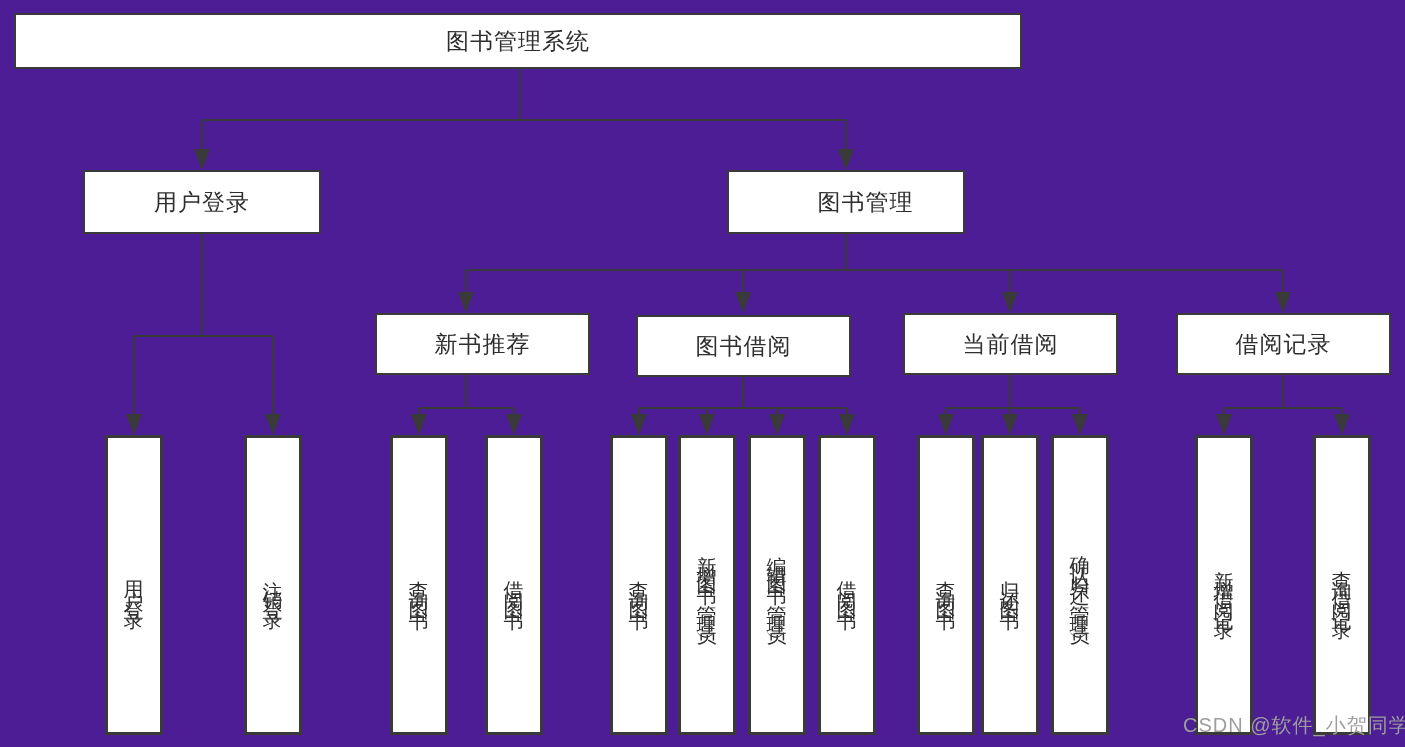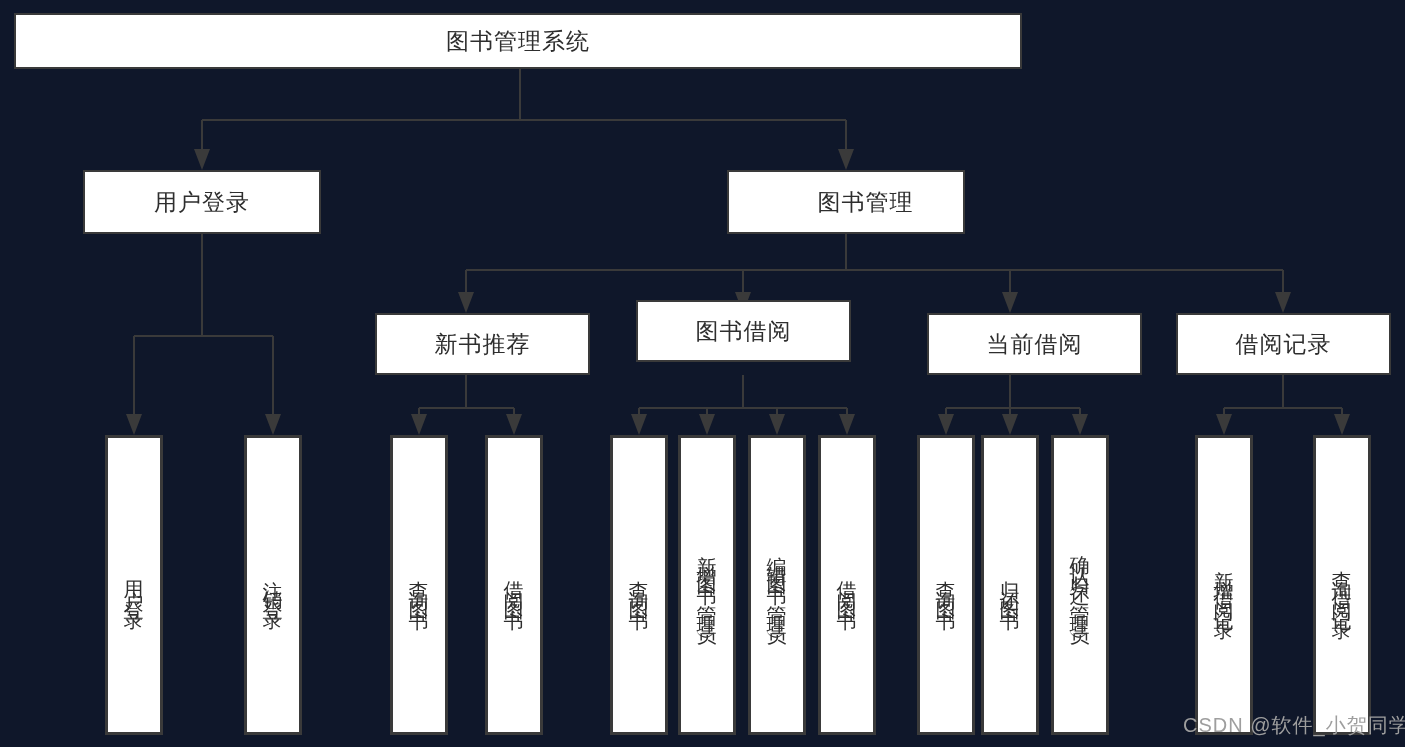--- a/index.html
+++ b/index.html
@@ -6,21 +6,21 @@
     --line: #3a3a3a;
     --border: #3a3a3a;
     --text: #2e2e2e;
     --watermark: #9e9e9e;
   }
   html, body { margin: 0; padding: 0; background: #ffffff; }
   .canvas {
     position: relative;
     width: 1405px;
     height: 747px;
-    background: #0f172a;
+    background: #4c1d95;
     font-family: "Liberation Sans", sans-serif;
     overflow: hidden;
   }
   svg.connectors {
     position: absolute;
     left: 0; top: 0;
     width: 1405px; height: 747px;
     z-index: 1;
   }
   svg.connectors .line {
@@ -133,24 +133,24 @@
   <div class="node" style="left:83px; top:170px; width:238px; height:64px;">
     <span class="lbl">用户登录</span>
   </div>
   <div class="node" style="left:727px; top:170px; width:238px; height:64px;padding-left:39px;">
     <span class="lbl">图书管理</span>
   </div>
 
   <div class="node" style="left:359px; top:313px; width:215px; height:62px;margin-left:16px;">
     <span class="lbl">新书推荐</span>
   </div>
-  <div class="node" style="left:636px; top:300px; width:215px; height:62px;">
+  <div class="node" style="left:636px; top:315px; width:215px; height:62px;">
     <span class="lbl">图书借阅</span>
   </div>
-  <div class="node" style="left:903px; top:313px; width:215px; height:62px;margin-left:24px;">
+  <div class="node" style="left:903px; top:313px; width:215px; height:62px;">
     <span class="lbl">当前借阅</span>
   </div>
   <div class="node" style="left:1176px; top:313px; width:215px; height:62px;text-align:right;">
     <span class="lbl">借阅记录</span>
   </div>
 
   <div class="node leaf" style="left:105px; top:435px; width:58px; height:300px;">
     <span class="lbl">用户登录</span>
   </div>
   <div class="node leaf" style="left:244px; top:435px; width:58px; height:300px;">

